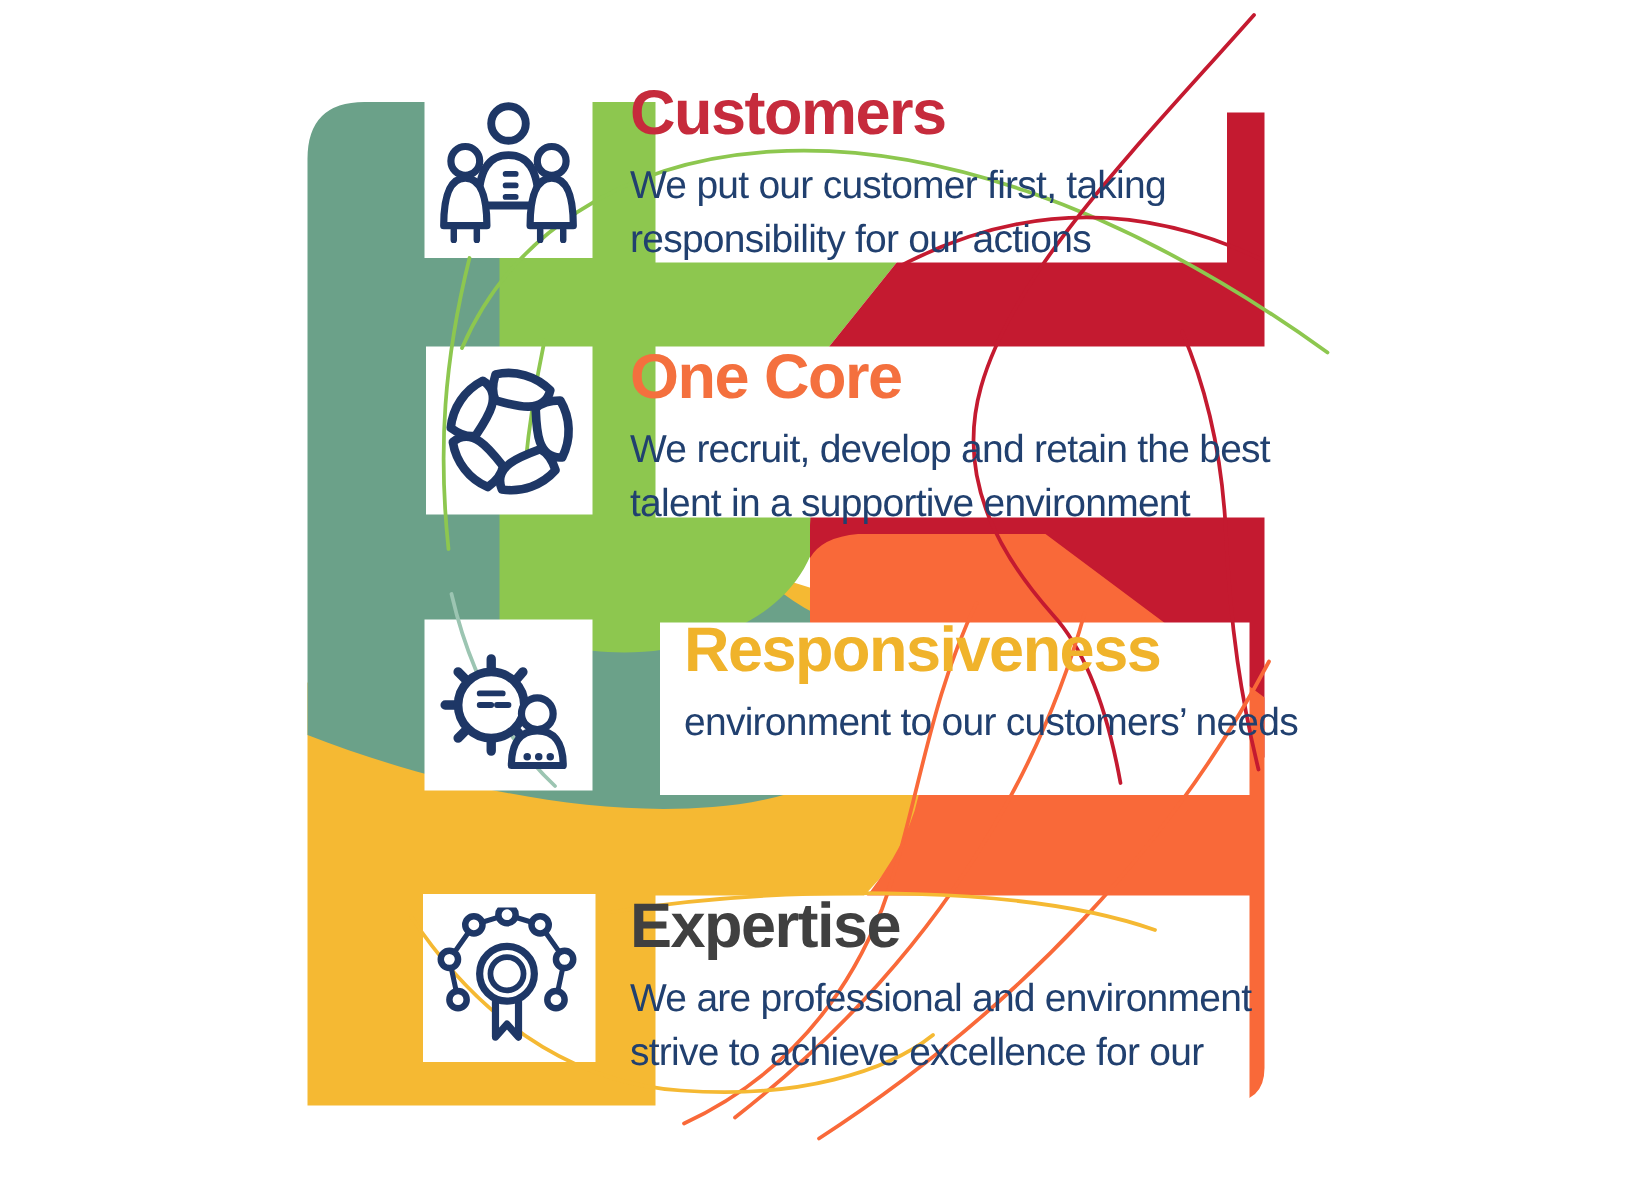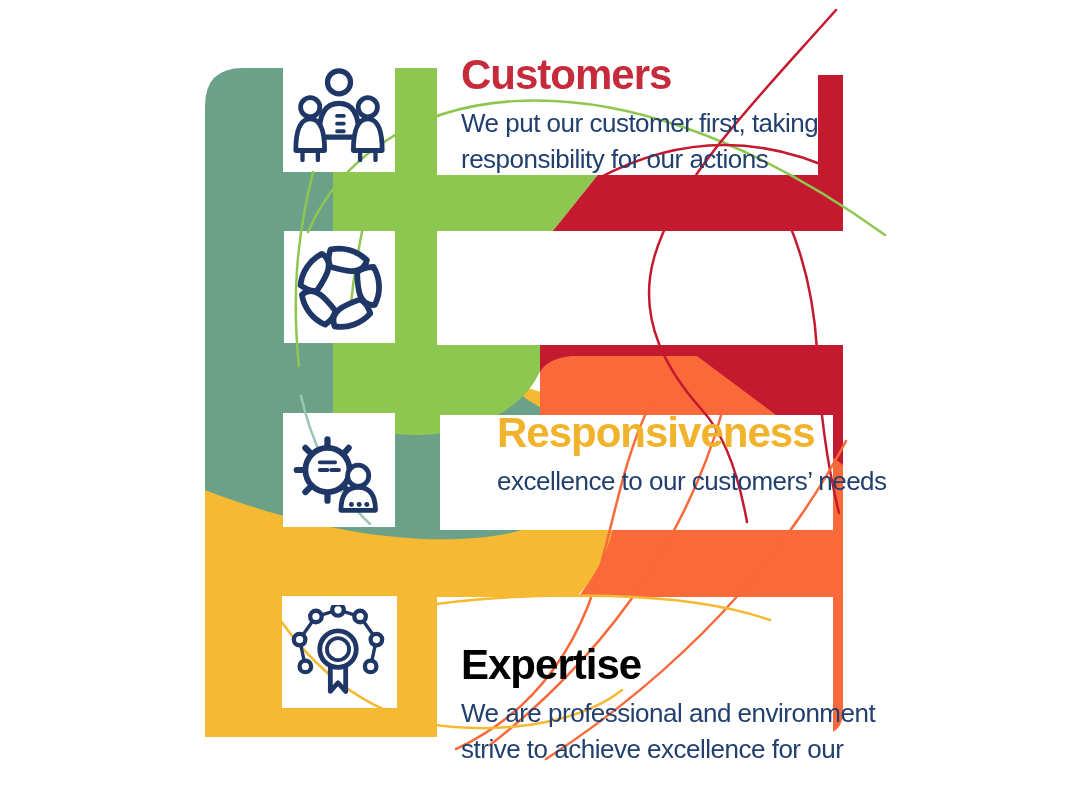--- a/index.html
+++ b/index.html
@@ -4,25 +4,25 @@
 <style>
   html,body{margin:0;padding:0;background:#fff;}
   .canvas{position:relative;width:1088px;height:800px;background:#fff;overflow:hidden;
           font-family:"Liberation Sans", sans-serif;}
   .bg{position:absolute;left:0;top:0;}
   .iconbox{position:absolute;width:112px;height:114px;display:flex;align-items:center;justify-content:center;}
   .ib1{left:283px;top:57px;}
   .ib2{left:284px;top:231px;}
   .ib3{left:283px;top:413px;}
   .ib4{left:282px;top:596px;}
-  .sec{position:absolute;left:461px;width:500px;}
+  .sec{position:absolute;left:420px;width:500px;}
   .s1{top:52px;} .s2{top:228px;} .s3{top:410px;margin-left:36px;} .s4{top:594px;}
   .title{margin:0 0 7px 0;font-size:42px;font-weight:700;line-height:46px;letter-spacing:-1px;}
   .line{font-size:26px;font-weight:500;line-height:36px;letter-spacing:-0.5px;color:#21406F;white-space:nowrap;}
-  .t0{color:#C62B3C;} .t1{color:#F4703E;} .t2{color:#F0B32B;} .t3{color:#000000;margin-top:48px;}
+  .t0{color:#C62B3C;} .t1{color:#F4703E;} .t2{color:#F0B32B;} .t3{color:#404040;}
   .icon{stroke:#1E3766;fill:none;stroke-linecap:round;stroke-linejoin:round;}
 </style>
 </head>
 <body>
 
 <div class="canvas">
 
   <svg class="bg" width="1088" height="800" viewBox="0 0 1088 800">
 
     <path fill="#F5B933" d="M 205,737 L 205,455 C 300,482 410,472 480,442 L 528,388 L 560,398 L 662,428 L 610,560 L 568,606 L 640,737 Z"></path>
@@ -111,24 +111,29 @@
       <circle cx="50" cy="46" r="11.5" stroke-width="4"></circle>
     </svg>
   </div>
 
   <section class="sec s1">
     <h2 class="title t0">Customers</h2>
     <div class="line">We put our customer first, taking</div>
     <div class="line">responsibility for our actions</div>
   </section>
 
+  <section class="sec s2">
+    <h2 class="title t1">One Core</h2>
+    <div class="line">We recruit, develop and retain the best</div>
+    <div class="line">talent in a supportive environment</div>
+  </section>
 
   <section class="sec s3">
     <h2 class="title t2">Responsiveness</h2>
-    <div class="line">excellence to our customers’ needs</div>
+    <div class="line">environment to our customers’ needs</div>
   </section>
 
   <section class="sec s4">
     <h2 class="title t3">Expertise</h2>
     <div class="line">We are professional and environment</div>
     <div class="line">strive to achieve excellence for our</div>
   </section>
 
 </div>
 

